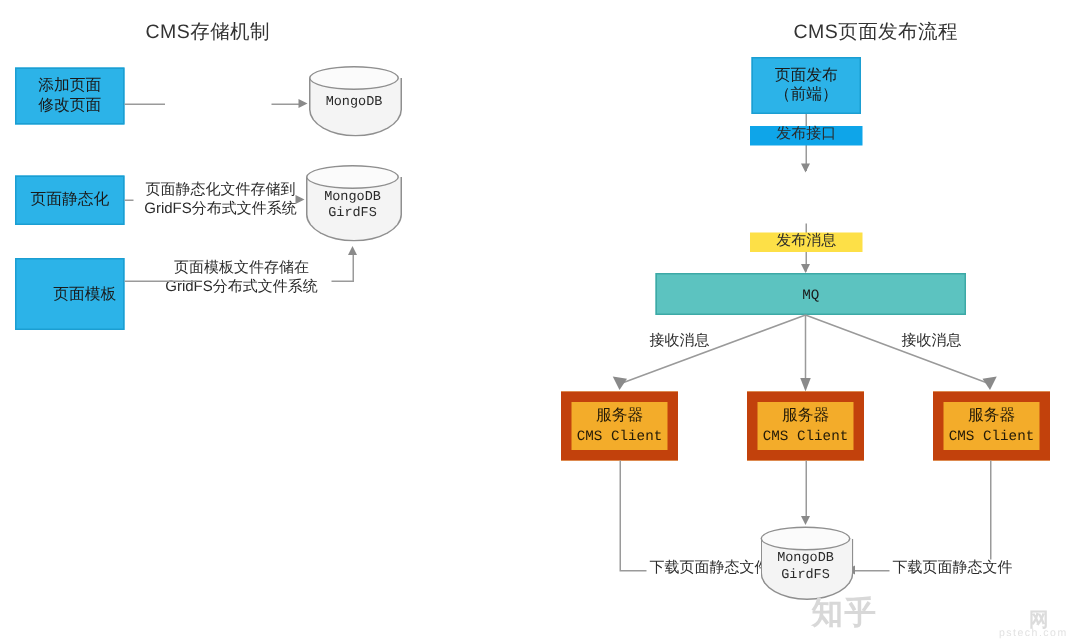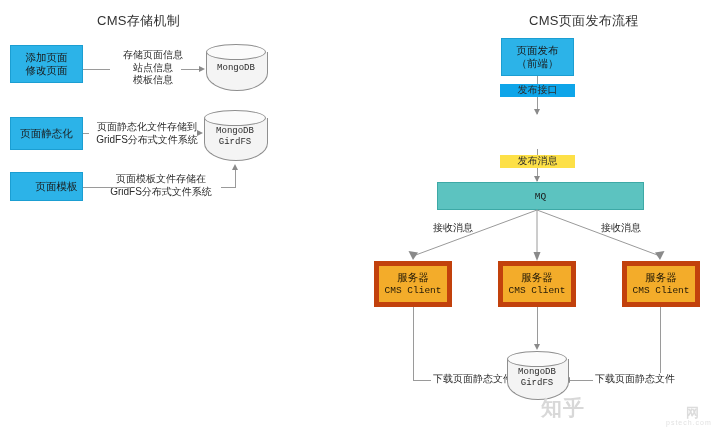--- a/index.html
+++ b/index.html
@@ -43,21 +43,21 @@
     border: 1px solid #1b9ed2;
     color: #1a1a1a;
   }
   .box-teal {
     background: #5cc3c0;
     border: 1px solid #3da9a6;
     color: #1a1a1a;
   }
   .box-orange {
     background: #f3ac2a;
-    border: 5px solid #c2410c;
+    border: 7px solid #c2410c;
     color: #231a08;
   }
   .box .l1, .box .l2 { display: block; }
   .mono { font-family: "Liberation Mono", "DejaVu Sans Mono", monospace; font-size: 9.5px; }
 
   
   .cyl {
     box-sizing: border-box;
   }
   .cyl .body {
@@ -158,25 +158,20 @@
 
 <div id="canvas">
 
   <div class="abs section-title" style="left:97px; top:12px;">CMS存储机制</div>
 
   <div class="abs box box-blue" style="left:10px; top:45px; width:73px; height:38px;">
     <span class="l1">添加页面</span>
     <span class="l2">修改页面</span>
   </div>
 
-  <div class="abs edge-label" style="left:100px; top:49px; width:106px;">
-    <div>存储页面信息</div>
-    <div>站点信息</div>
-    <div>模板信息</div>
-  </div>
   <div class="abs hline" style="left:83px; top:69px; width:27px;"></div>
   <div class="abs hline" style="left:181px; top:69px; width:19px;"></div>
   <div class="abs arrow-r" style="left:199px; top:65.5px;"></div>
 
   <div class="abs cyl" style="left:206px; top:44px; width:60px; height:48px;">
     <div class="body" style="top:8px; height:38px;"></div>
     <div class="top" style="top:0px;"></div>
     <div class="lbl" style="top:19px;">MongoDB</div>
   </div>
 
@@ -191,21 +186,21 @@
   <div class="abs hline" style="left:83px; top:133px; width:6px;"></div>
   <div class="abs arrow-r" style="left:197px; top:129.5px;"></div>
 
   <div class="abs cyl" style="left:204px; top:110px; width:62px; height:52px;">
     <div class="body" style="top:8px; height:42px;"></div>
     <div class="top" style="top:0px;"></div>
     <div class="lbl" style="top:16px;">MongoDB</div>
     <div class="lbl" style="top:27px;">GirdFS</div>
   </div>
 
-  <div class="abs box box-blue" style="left:10px; top:172px; width:73px; height:29px;padding-left:20px;">
+  <div class="abs box box-blue" style="left:10px; top:172px; width:73px; height:48px;padding-left:20px;">
     <span class="l1">页面模板</span>
   </div>
 
   <div class="abs edge-label" style="left:100px; top:173px; width:122px;">
     <div>页面模板文件存储在</div>
     <div class="mono-line">GridFS分布式文件系统</div>
   </div>
   <div class="abs hline" style="left:83px; top:187px; width:48px;"></div>
   <div class="abs hline" style="left:221px; top:187px; width:15px;"></div>
   <div class="abs vline" style="left:235px; top:170px; height:18px;"></div>

